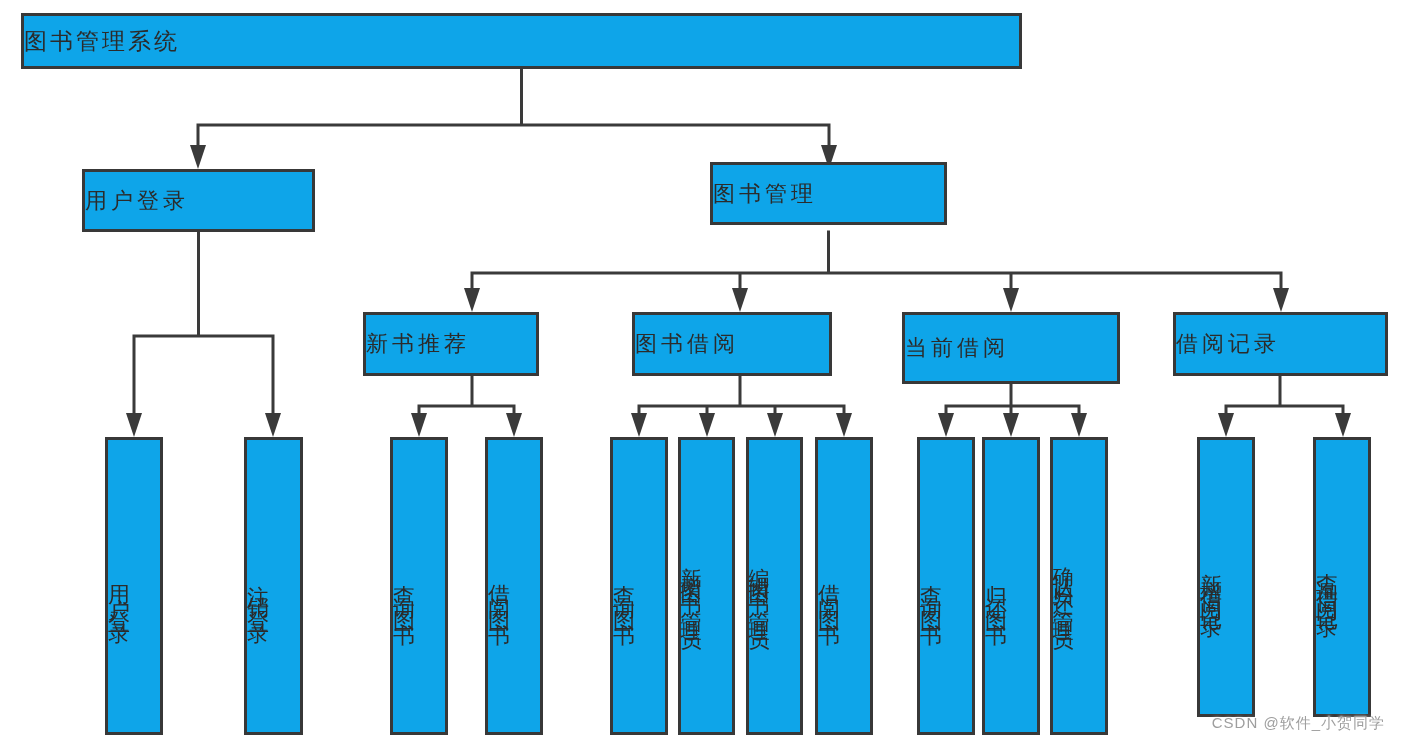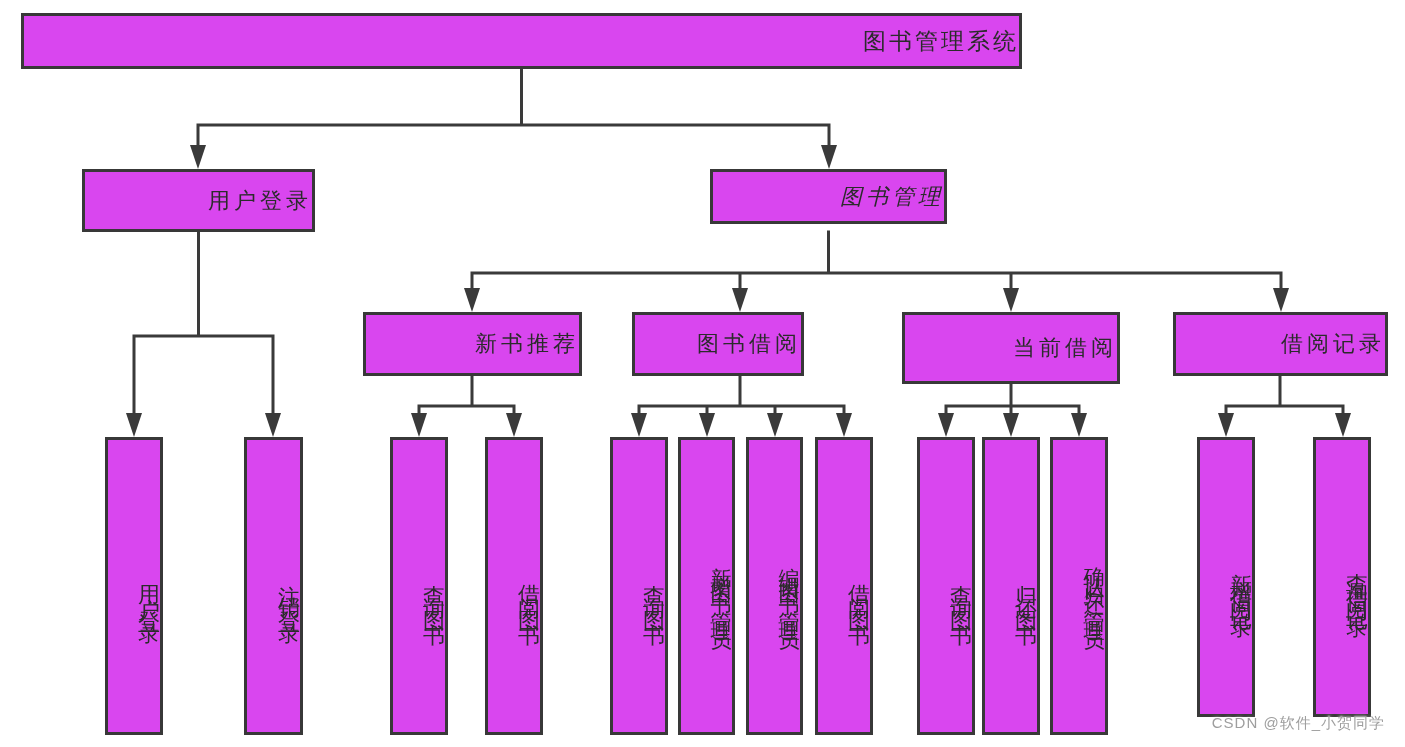--- a/index.html
+++ b/index.html
@@ -5,22 +5,22 @@
   html, body { margin: 0; padding: 0; background: #ffffff; }
   body {
     width: 1405px; height: 747px; position: relative; overflow: hidden;
     font-family: "Liberation Sans", sans-serif;
     color: #2b2b2b;
   }
   #diagram { position: absolute; left: 0; top: 0; width: 1405px; height: 747px; }
   svg.connectors { position: absolute; left: 0; top: 0; }
   .node {
     position: absolute; box-sizing: border-box;
-    background: #d946ef; border: 3px solid #383838;
-    display: flex; align-items: center; justify-content: flex-end;
+    background: #0ea5e9; border: 3px solid #383838;
+    display: flex; align-items: center; justify-content: flex-start;
     z-index: 2;
   }
   .hlabel { font-size: 22px; letter-spacing: 4px; white-space: nowrap; }
   .root .hlabel { font-size: 23px; letter-spacing: 3px; }
   .vtext {
     writing-mode: vertical-rl; text-orientation: mixed;
     font-size: 22px; white-space: nowrap; line-height: 1;
   }
   .len4 { letter-spacing: 13px; padding-top: 13px; }
   .len6 { letter-spacing: 9px; padding-top: 9px; }
@@ -80,28 +80,28 @@
     </g>
   </svg>
 
   <div class="node root" style="left:21px; top:13px; width:1001px; height:56px;">
     <span class="hlabel">图书管理系统</span>
   </div>
 
   <div class="node" style="left:82px; top:169px; width:233px; height:63px;">
     <span class="hlabel">用户登录</span>
   </div>
-  <div class="node" style="left:710px; top:169px; width:237px; height:55px;font-style:italic;">
+  <div class="node" style="left:710px; top:162px; width:237px; height:63px;">
     <span class="hlabel">图书管理</span>
   </div>
 
-  <div class="node" style="left:363px; top:312px; width:219px; height:64px;">
+  <div class="node" style="left:363px; top:312px; width:176px; height:64px;">
     <span class="hlabel">新书推荐</span>
   </div>
-  <div class="node" style="left:632px; top:312px; width:172px; height:64px;">
+  <div class="node" style="left:632px; top:312px; width:200px; height:64px;">
     <span class="hlabel">图书借阅</span>
   </div>
   <div class="node" style="left:902px; top:312px; width:218px; height:72px;">
     <span class="hlabel">当前借阅</span>
   </div>
   <div class="node" style="left:1173px; top:312px; width:215px; height:64px;">
     <span class="hlabel">借阅记录</span>
   </div>
 
   <div class="node" style="left:105px; top:437px; width:58px; height:298px;">

